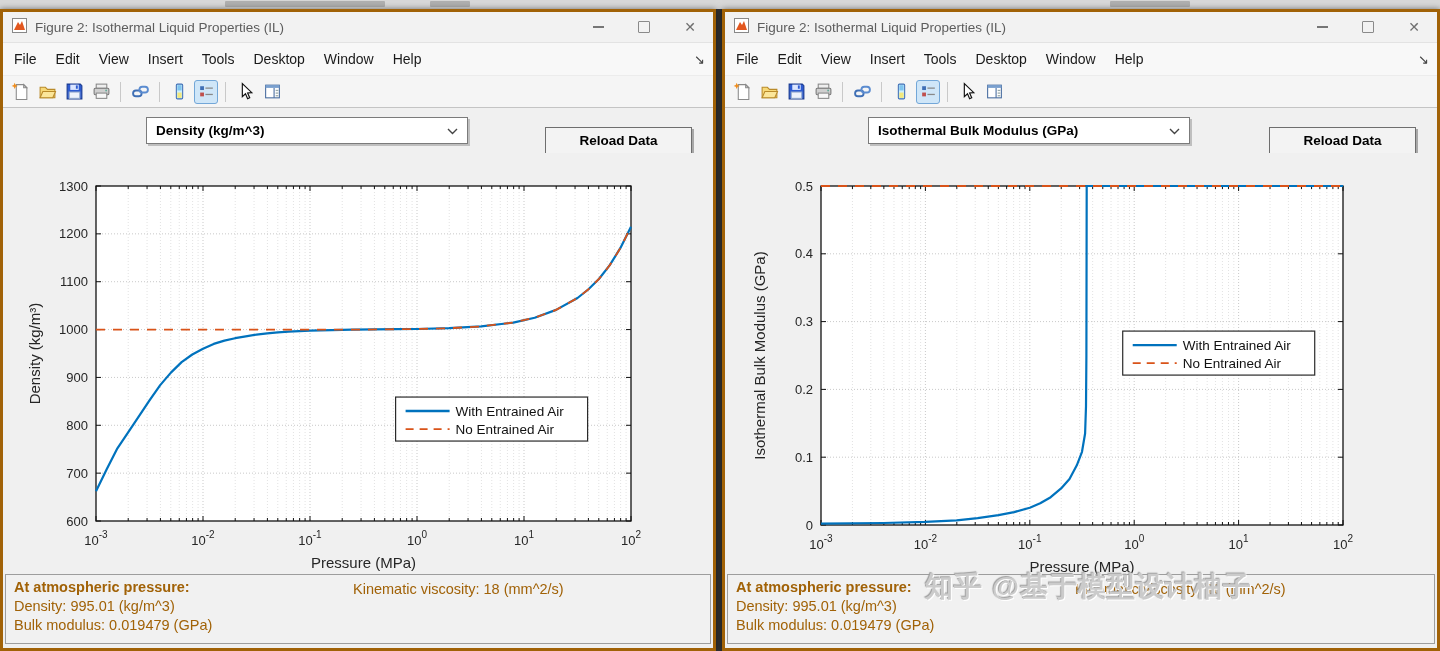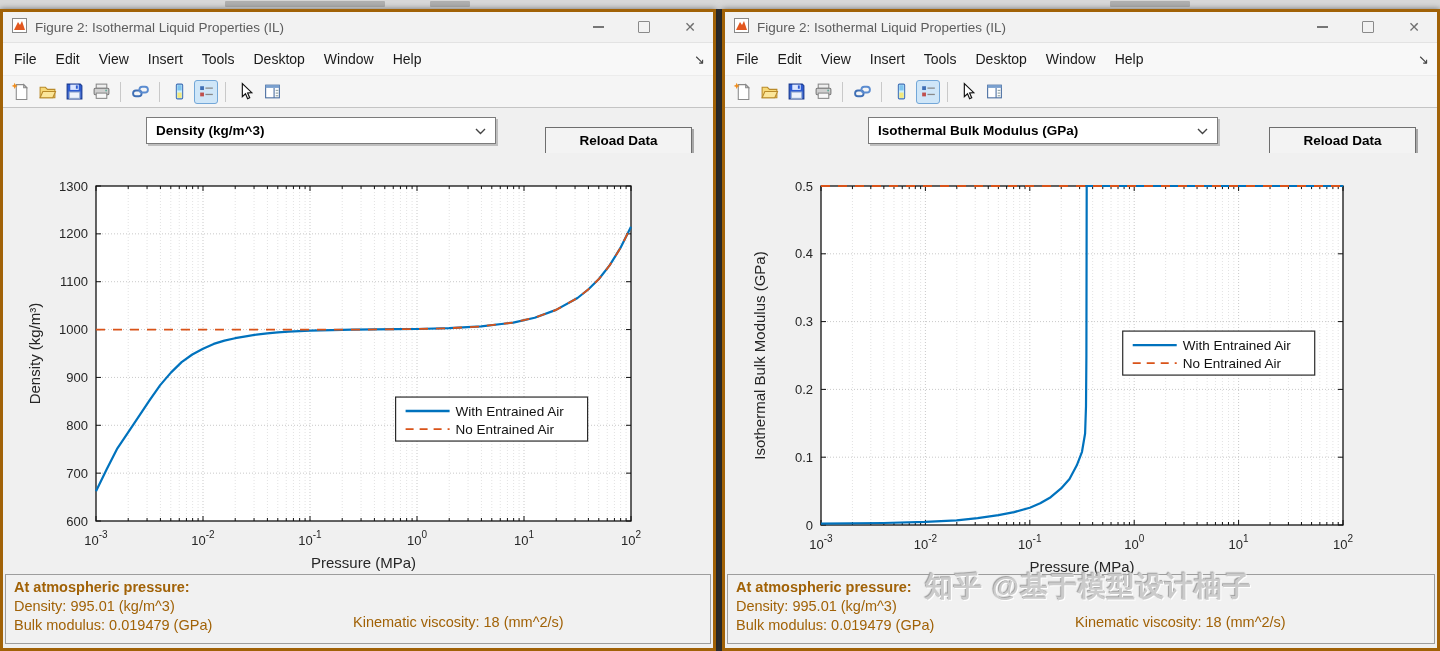--- a/index.html
+++ b/index.html
@@ -27,37 +27,37 @@
   .dock-arrow{margin-left:auto;margin-right:8px;color:#444;font-size:13px;}
 
   .toolbar{height:31px;flex:0 0 31px;display:flex;align-items:center;gap:3px;background:#f5f5f5;
            border-bottom:1px solid #c4c4c4;padding-left:5px;}
   .tb-icon{width:24px;height:24px;display:flex;align-items:center;justify-content:center;border-radius:3px;box-sizing:border-box;}
   .tb-icon.active{background:#cfe6f8;border:1px solid #73a7d8;}
   .tb-sep{width:1px;height:20px;background:#c9c9c9;margin:0 4px;}
 
   .controls{height:45px;flex:0 0 45px;display:flex;align-items:center;justify-content:space-between;
             background:#f0f0f0;padding:0 21px 0 143px;}
-  .dropdown{width:350px;height:27px;box-sizing:border-box;background:#fff;border:1px solid #7b7b7b;
+  .dropdown{width:322px;height:27px;box-sizing:border-box;background:#fff;border:1px solid #7b7b7b;
             box-shadow:2px 2px 0 rgba(110,110,110,.38);display:flex;align-items:center;
             justify-content:space-between;padding:0 9px;font-weight:bold;font-size:13.5px;color:#000;}
   .reload-btn{width:147px;height:27px;box-sizing:border-box;background:#f3f3f3;border:1px solid #6e6e6e;
             box-shadow:2px 2px 0 rgba(80,80,80,.45);display:flex;align-items:center;justify-content:center;
             font-weight:bold;font-size:13.5px;color:#000;margin-top:20px;}
 
   .plot-area{flex:1 1 auto;position:relative;background:#f0f0f0;}
   .plot-area svg{position:absolute;left:0;top:0;}
   .tick-label{font-family:"Liberation Sans",sans-serif;font-size:13px;fill:#262626;}
   .axis-label{font-family:"Liberation Sans",sans-serif;font-size:15px;fill:#262626;}
   .legend-label{font-family:"Liberation Sans",sans-serif;font-size:13.5px;fill:#111;}
 
   .status-panel{flex:0 0 62px;margin:1px 2px 4px 2px;background:#f1f1f1;border:1px solid #9d9d9d;
                 padding:3px 8px;font-size:14.5px;color:#a16207;position:relative;line-height:19px;}
   .status-header{font-weight:bold;}
-  .status-viscosity{position:absolute;left:347px;top:38px;}
+  .status-viscosity{position:absolute;left:347px;top:5px;}
 
   .watermark{position:absolute;left:200px;top:556px;z-index:9;font-size:28px;font-weight:bold;
              color:#cbcbcb;letter-spacing:1px;white-space:nowrap;pointer-events:none;
              text-shadow:1px 1px 0 #ffffff,-1px -1px 1px #9f9f9f;}
 </style>
 </head>
 <body>
 
 <div class="stage">
 

